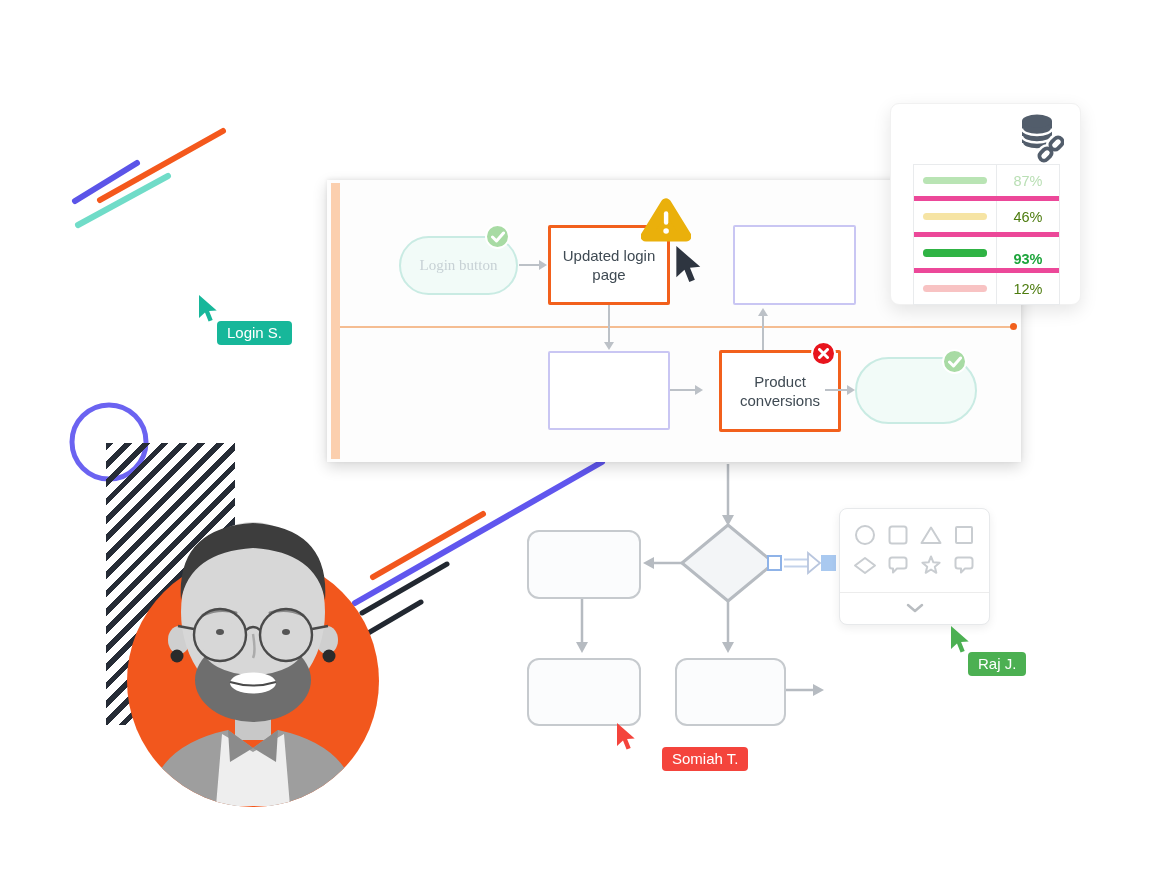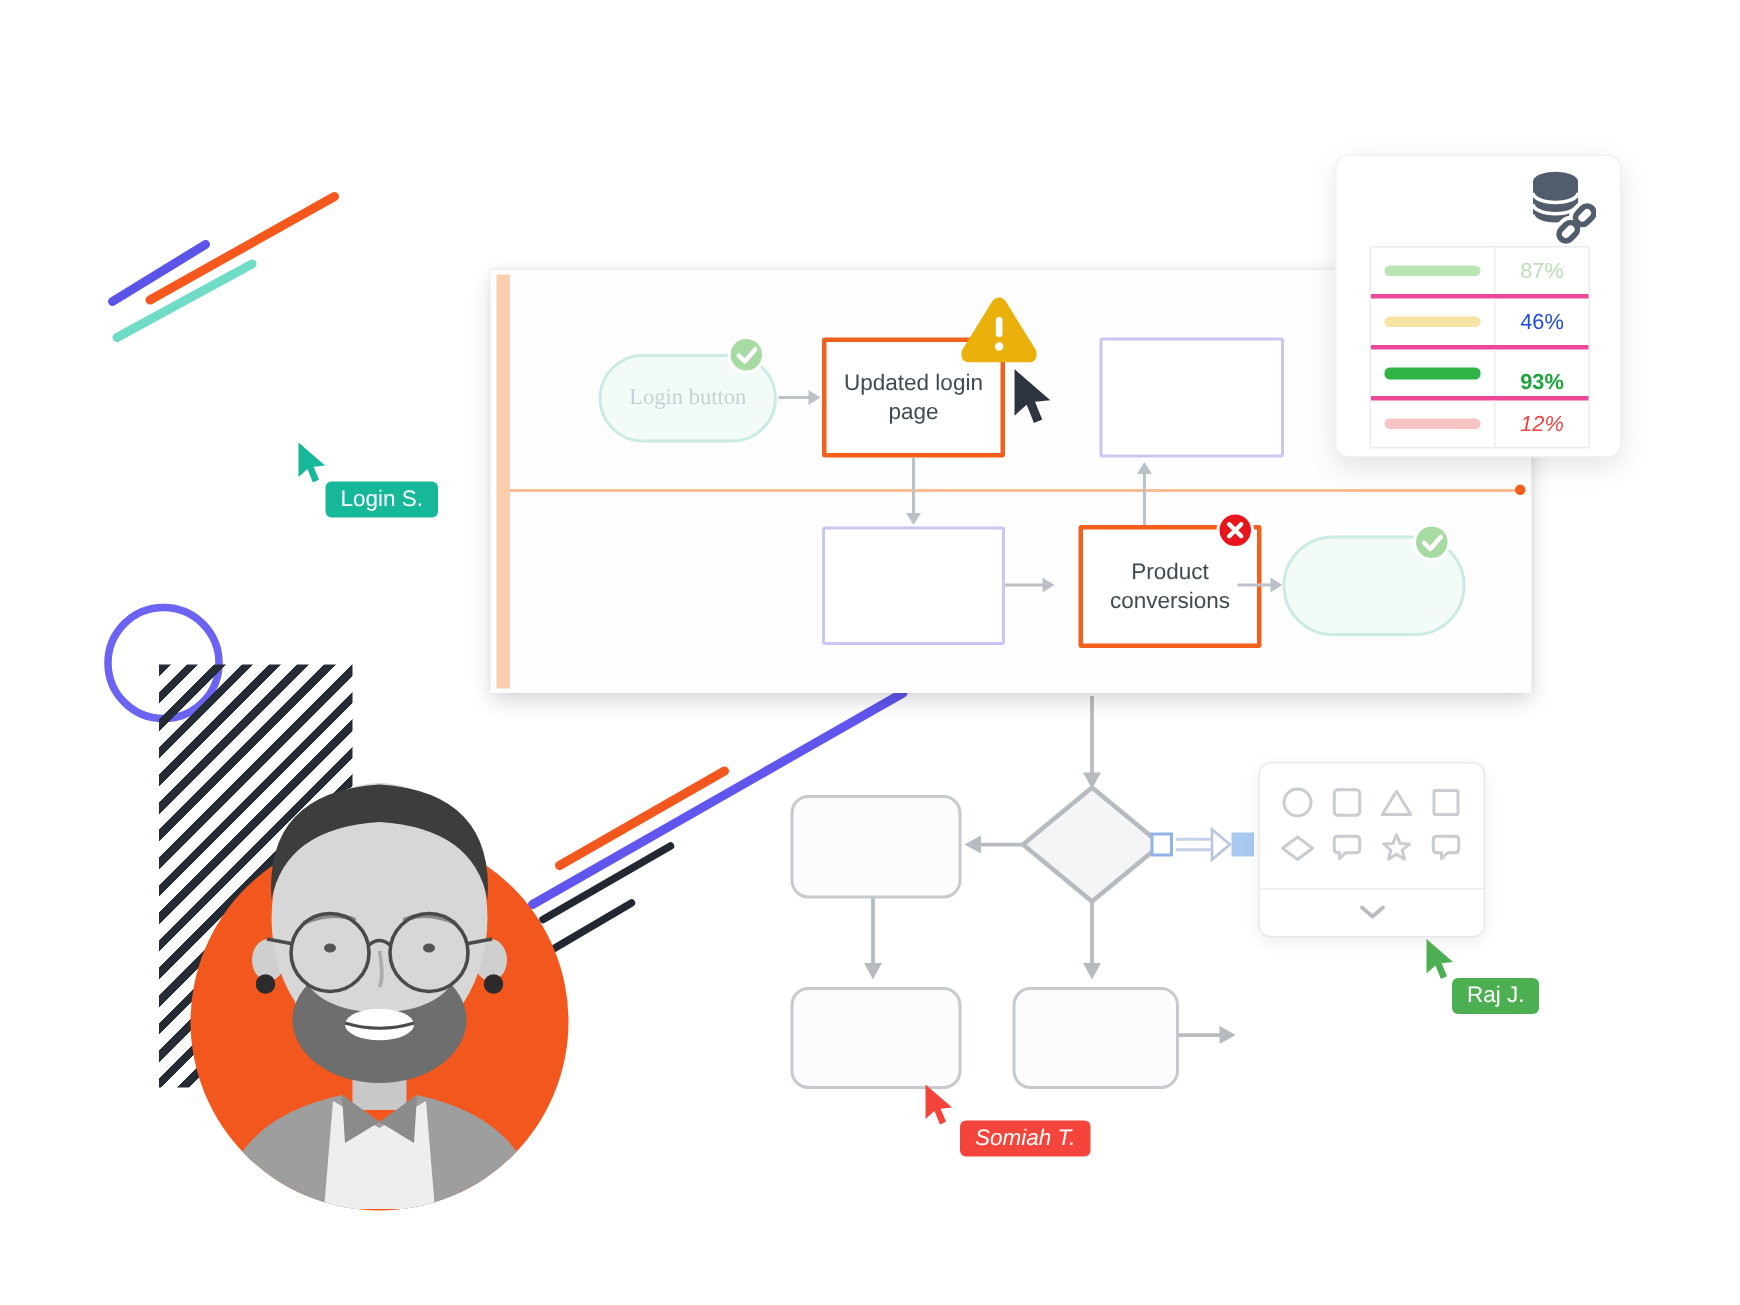--- a/index.html
+++ b/index.html
@@ -49,30 +49,30 @@
   .ah-d{width:0;height:0;border-left:5px solid transparent;border-right:5px solid transparent;border-top:8px solid #bcc1c7;}
   .ah-u{width:0;height:0;border-left:5px solid transparent;border-right:5px solid transparent;border-bottom:8px solid #bcc1c7;}
   .badge{border-radius:50%;border:2.5px solid #fff;display:flex;align-items:center;justify-content:center;box-sizing:border-box;}
   .badge-check{width:25px;height:25px;background:#a8dba4;}
   .badge-x{width:25px;height:25px;background:#e8151d;}
 
   
   .stats-card{left:890px;top:103px;width:189px;height:200px;background:#fff;z-index:20;
     border:1px solid #f1f1f1;border-radius:9px;box-shadow:0 6px 18px rgba(0,0,0,.10);}
   .stats-table{position:absolute;left:22px;top:60px;width:145px;border:1px solid #e9ebed;}
-  .stats-row{display:flex;height:31px;border-bottom:3px solid #ec4899;}
+  .stats-row{display:flex;height:31px;border-bottom:5px solid #ec4899;}
   .stats-row:last-child{border-bottom:none;}
   .bar-cell{width:82px;border-right:1px solid #e9ebed;display:flex;align-items:center;}
   .pct-cell{flex:1;display:flex;align-items:center;justify-content:center;
     font-size:14.5px;font-weight:500;}
   .bar{height:7px;border-radius:3.5px;margin-left:9px;width:64px;}
   .sr1 .bar{background:#b9e4b4;} .sr1 .pct-cell{color:#b9dfb4;}
-  .sr2 .bar{background:#f6e4a4;} .sr2 .pct-cell{color:#1d4ed8;text-align:center;}
+  .sr2 .bar{background:#f6e4a4;} .sr2 .pct-cell{color:#4d7c0f;text-align:center;}
   .sr3 .bar{background:#2fb344;height:8px;} .sr3 .pct-cell{color:#1ea53c;font-weight:700;margin-top:12px;}
-  .sr4 .bar{background:#f8c3c3;} .sr4 .pct-cell{color:#ef4444;font-style:italic;}
+  .sr4 .bar{background:#f8c3c3;} .sr4 .pct-cell{color:#4d7c0f;}
   .db-icon{position:absolute;right:16px;top:8px;}
 
   
   .tag{position:absolute;color:#fff;font-size:15px;padding:3px 10px 4px;border-radius:4px;
     z-index:30;white-space:nowrap;}
   .cursor{position:absolute;z-index:30;}
 </style>
 </head>
 <body>
 
@@ -308,17 +308,17 @@
   <svg class="cursor" style="left:950px;top:626px;" width="20" height="31" viewBox="0 0 20 31">
     <path d="M1 0 L1 23 L7 17.6 L10.6 26.6 L14.7 24.9 L11.1 16.1 L18.7 15.4 Z" fill="#4cb052"></path>
   </svg>
   <div class="tag" style="left:968px;top:652px;background:#4cb052;">
     <span>Raj J.</span>
   </div>
 
   <svg class="cursor" style="left:616px;top:723px;" width="20" height="31" viewBox="0 0 20 31">
     <path d="M1 0 L1 23 L7 17.6 L10.6 26.6 L14.7 24.9 L11.1 16.1 L18.7 15.4 Z" fill="#f4443c"></path>
   </svg>
-  <div class="tag" style="left:640px;top:747px;background:#f4443c;font-style:italic;">
+  <div class="tag" style="left:662px;top:747px;background:#f4443c;">
     <span>Somiah T.</span>
   </div>
 
 </div>
 
 </body></html>

